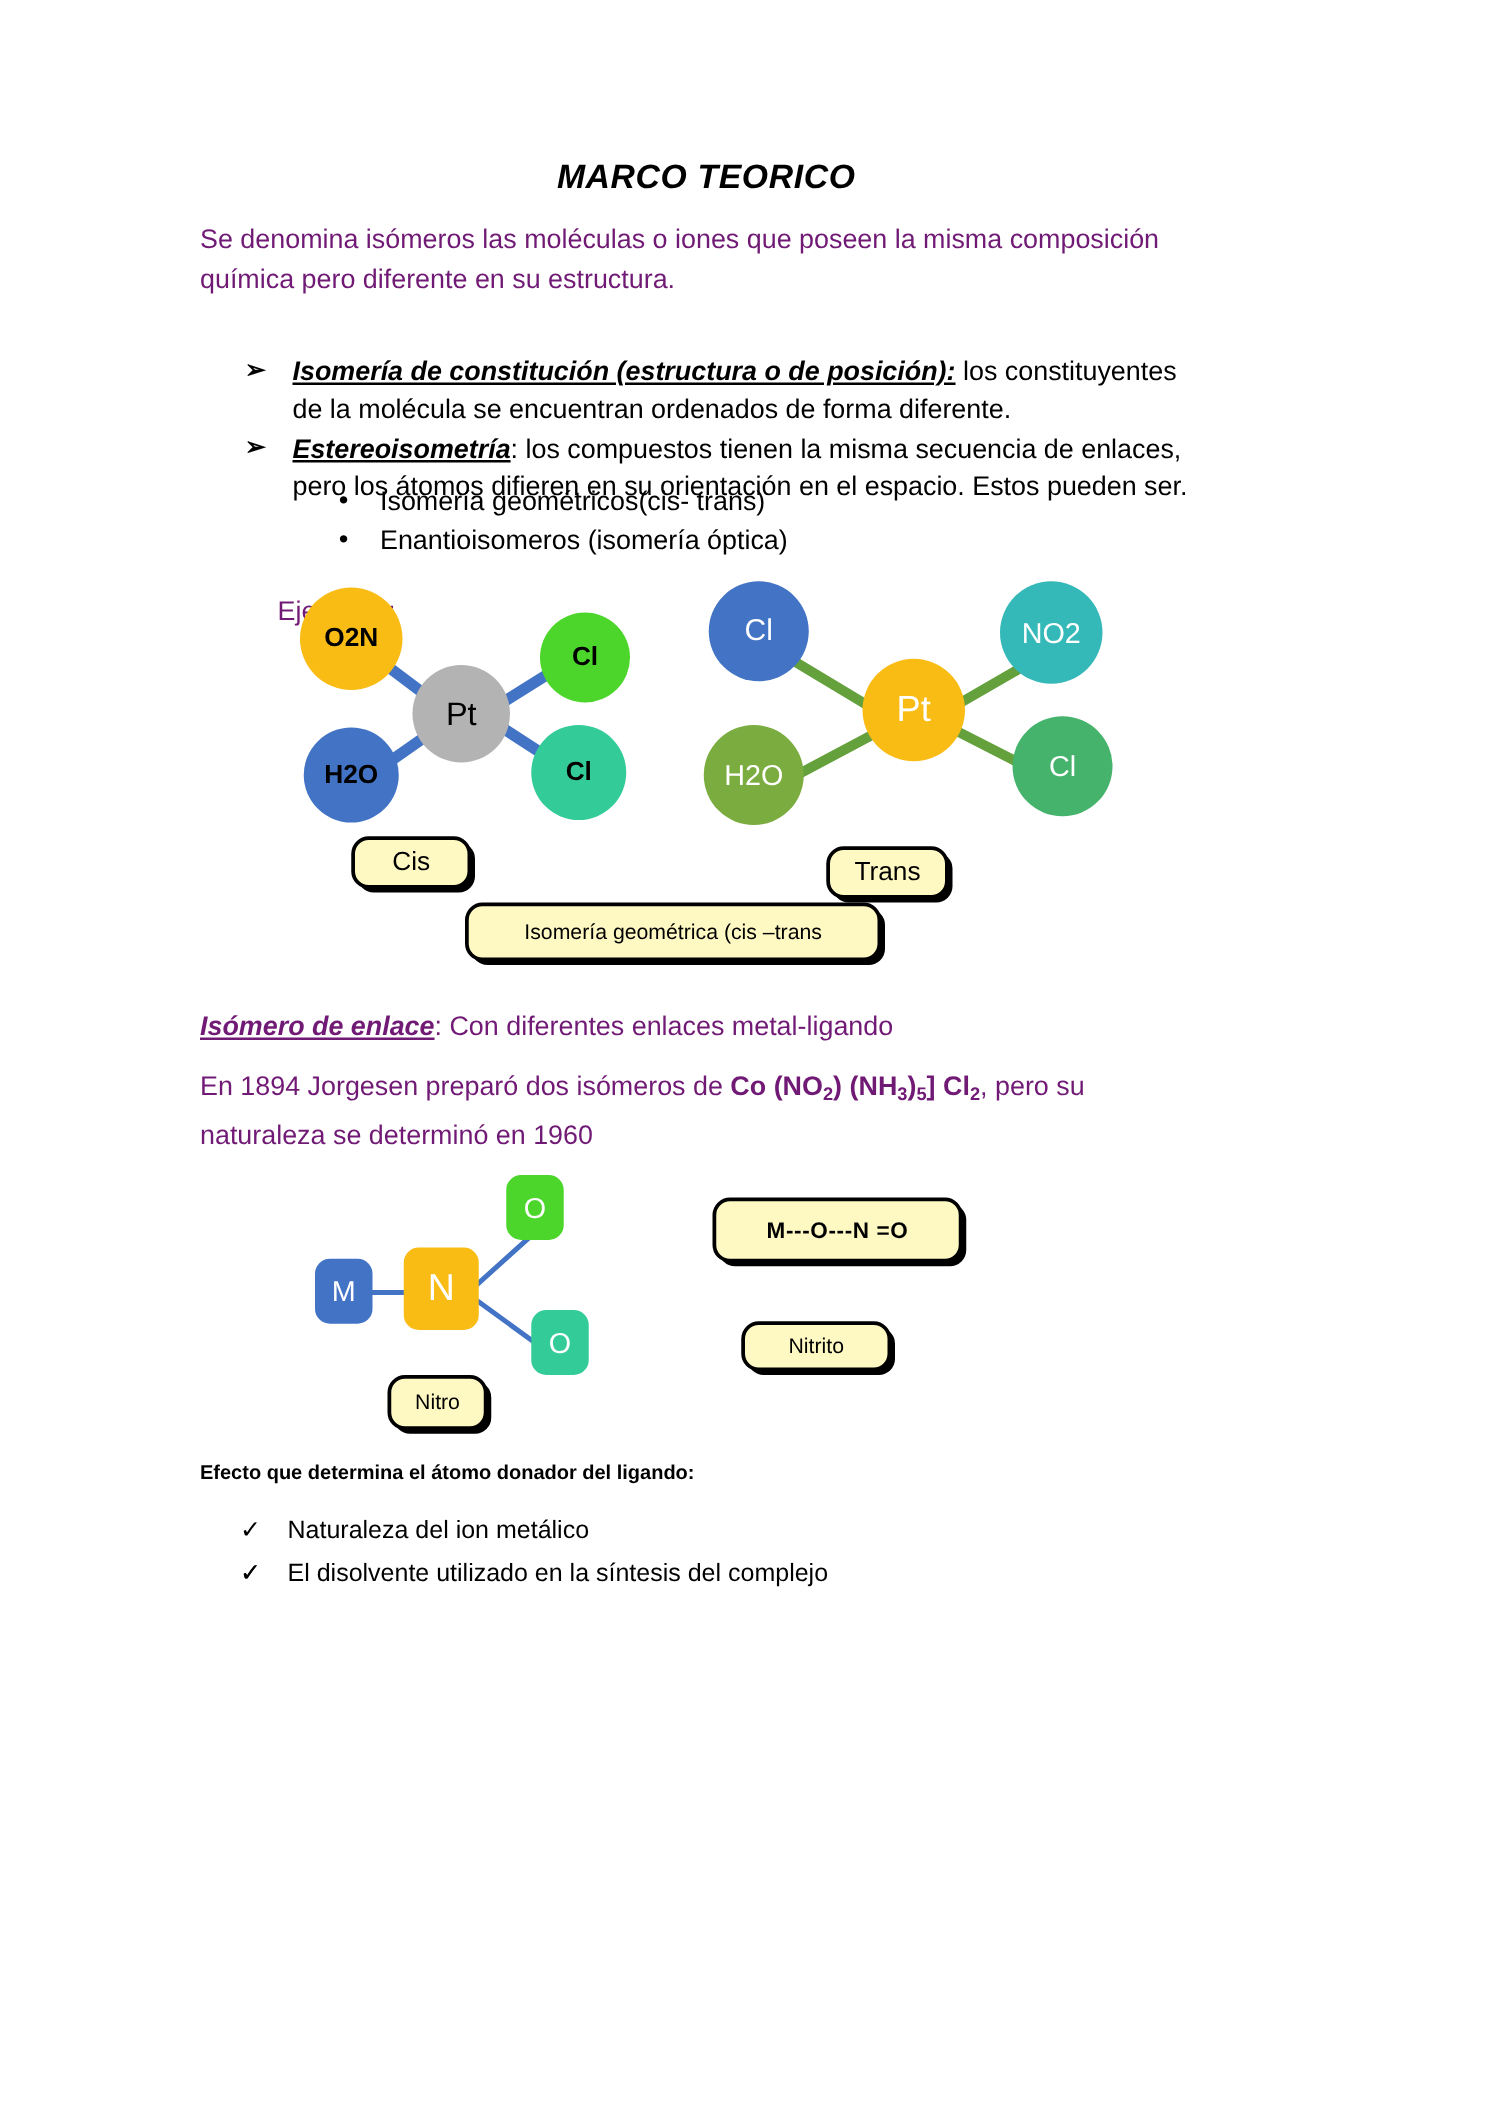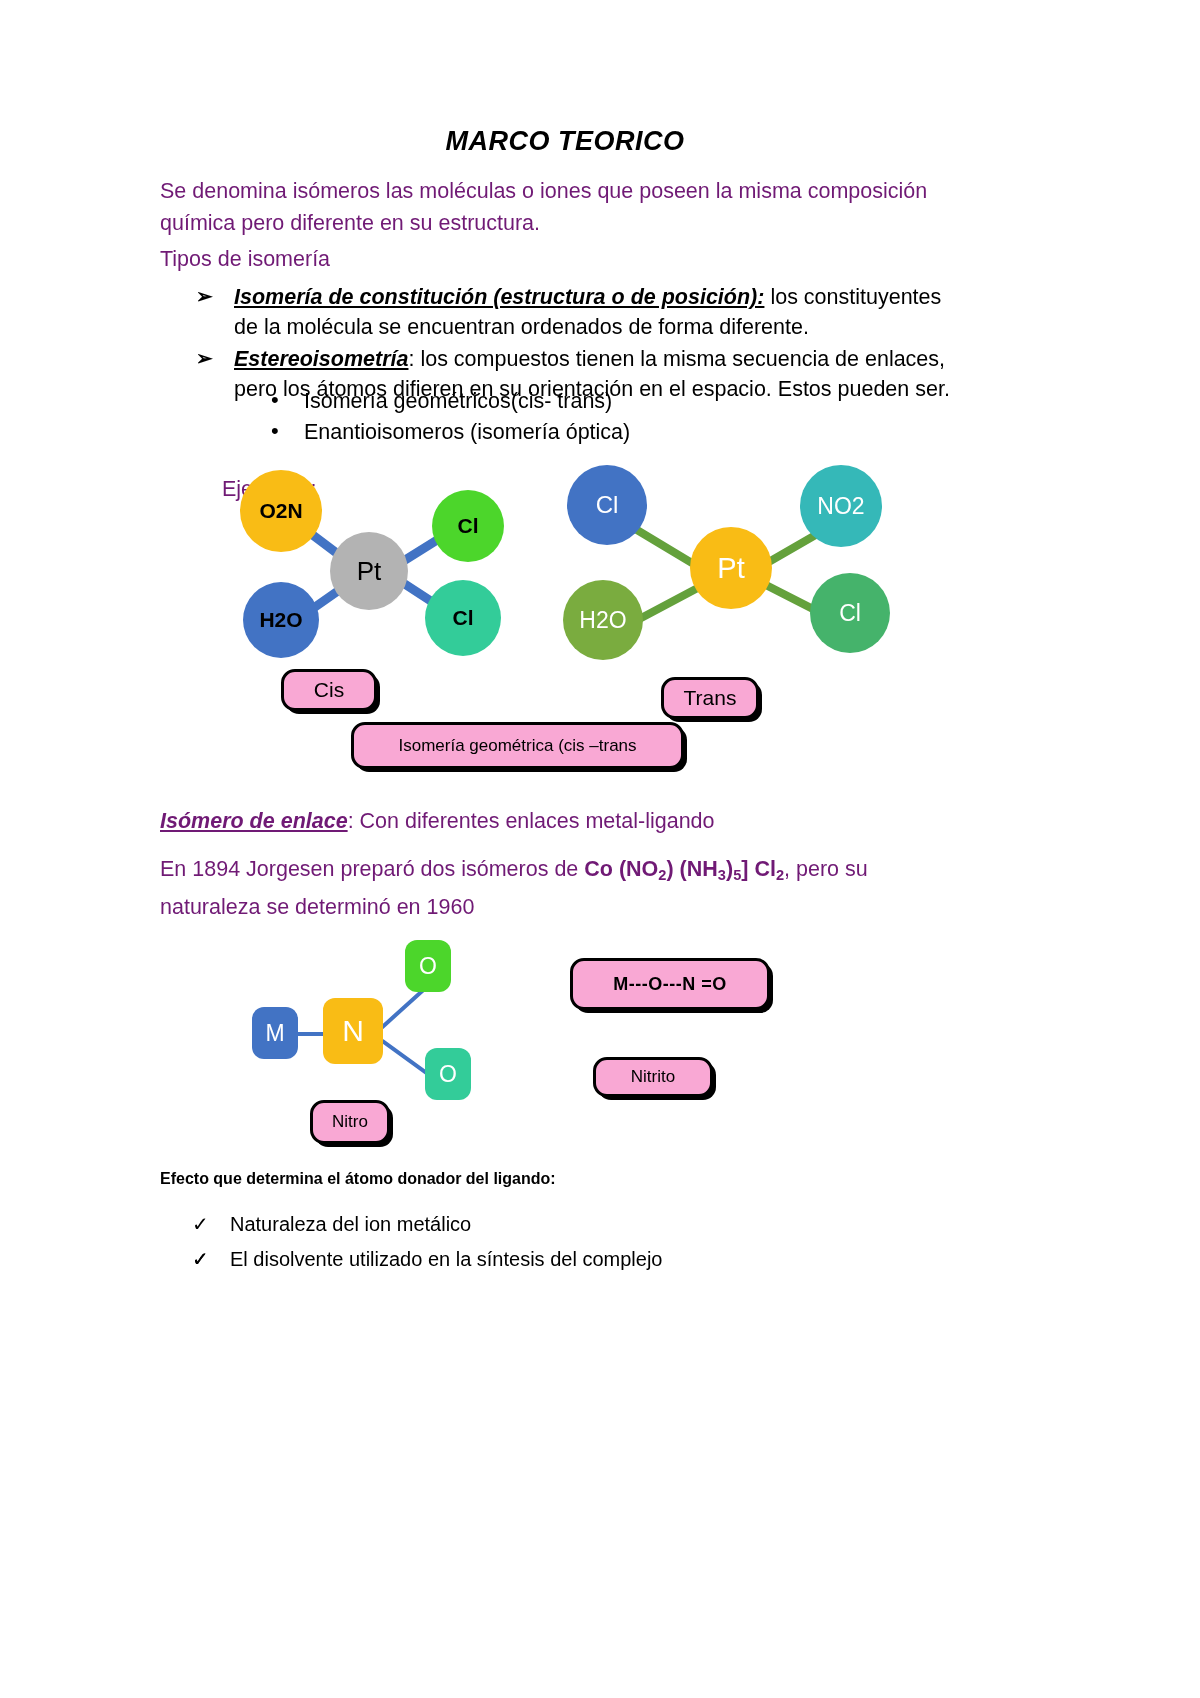--- a/index.html
+++ b/index.html
@@ -110,21 +110,21 @@
     color: #ffffff;
     font-size: 23px;
     z-index: 3;
   }
 
   
   .callout {
     position: absolute;
     border: 3px solid #000;
     border-radius: 14px;
-    background: #f9a8d4;
+    background: #fef9c3;
     display: flex;
     align-items: center;
     justify-content: center;
     box-shadow: 4px 4px 0 -1px #000;
     z-index: 5;
   }
   .callout span { font-size: 21px; }
   .callout.small span { font-size: 17px; }
   .callout.caption span { font-size: 17px; font-weight: 500; }
   .callout.formula span { font-size: 18px; font-weight: bold; letter-spacing: 0.5px; }
@@ -155,21 +155,20 @@
 </style>
 </head>
 <body>
 
 <div class="page">
 
   <div class="doc-title">MARCO TEORICO</div>
 
   <div class="para p-intro">Se denomina isómeros las moléculas o iones que poseen la misma composición química pero diferente en su estructura.</div>
 
-  <div class="para p-tipos">Tipos de isomería</div>
 
   <div class="arrow-list">
     <div class="arrow-item">
       <span class="arrow-marker">➢</span>
       <span class="hd">Isomería de constitución (estructura o de posición):</span><span> los constituyentes de la molécula se encuentran ordenados de forma diferente.</span>
     </div>
     <div class="arrow-item">
       <span class="arrow-marker">➢</span>
       <span class="hd"> Estereoisometría</span><span>: los compuestos tienen la misma secuencia de enlaces, pero los átomos difieren en su orientación en el espacio. Estos pueden ser.</span>
     </div>
@@ -235,21 +234,21 @@
       <span>Cl</span>
     </div>
   </div>
 
   <div class="callout" style="left:281px; top:669px; width:96px; height:42px;">
     <span>Cis</span>
   </div>
   <div class="callout" style="left:661px; top:677px; width:98px; height:42px;">
     <span>Trans</span>
   </div>
-  <div class="callout caption" style="left:351px; top:722px; width:333px; height:47px;">
+  <div class="callout caption" style="left:372px; top:722px; width:333px; height:47px;">
     <span>Isomería geométrica (cis –trans</span>
   </div>
 
   <div class="para p-enlace">
     <span class="hd">Isómero de enlace</span><span>: Con diferentes enlaces metal-ligando</span>
   </div>
 
   <div class="para p-1894">
     <span>En 1894 Jorgesen preparó dos isómeros de </span><span class="bold">Co (NO<sub>2</sub>) (NH<sub>3</sub>)<sub>5</sub>] Cl<sub>2</sub></span><span>, pero su naturaleza se determinó en 1960</span>
   </div>

